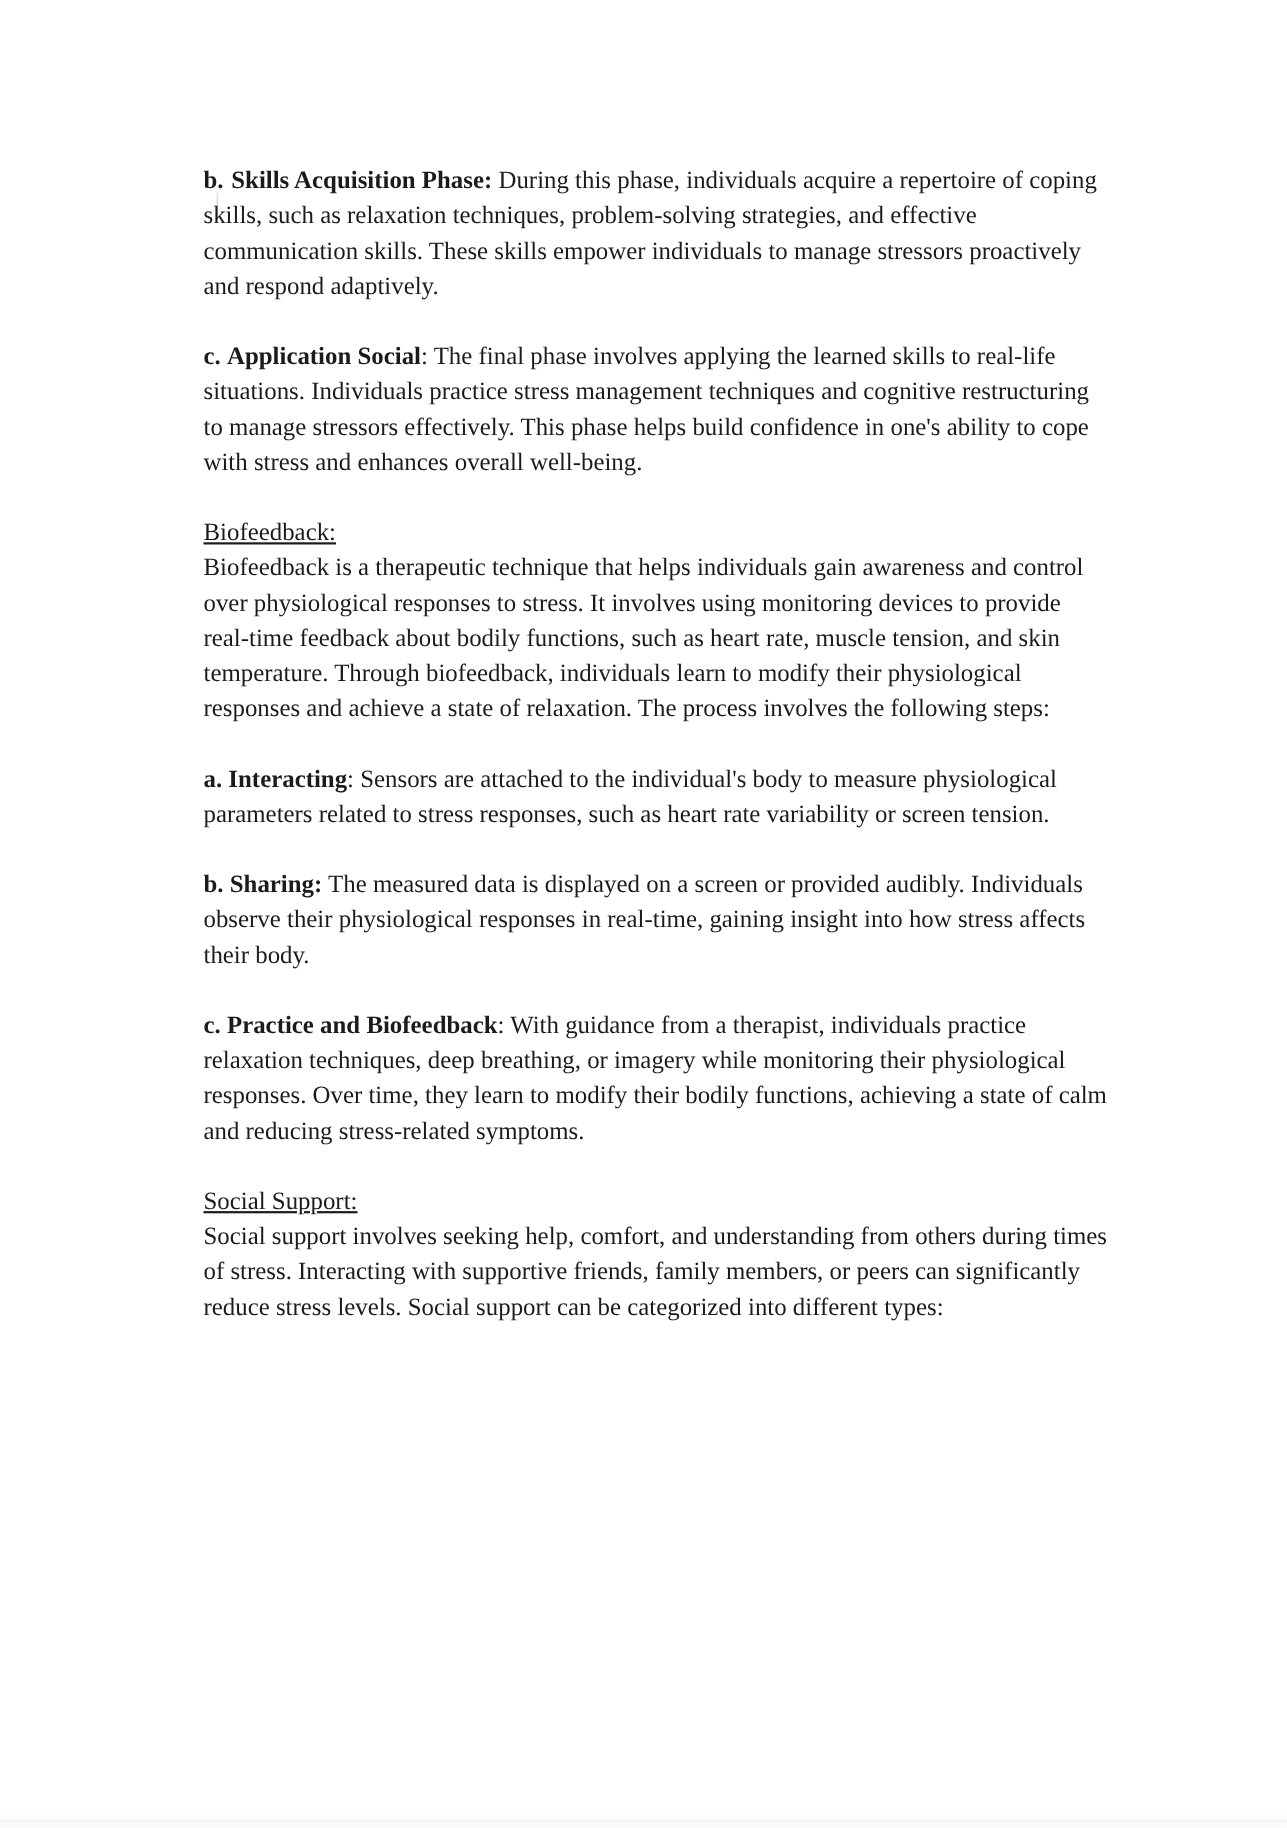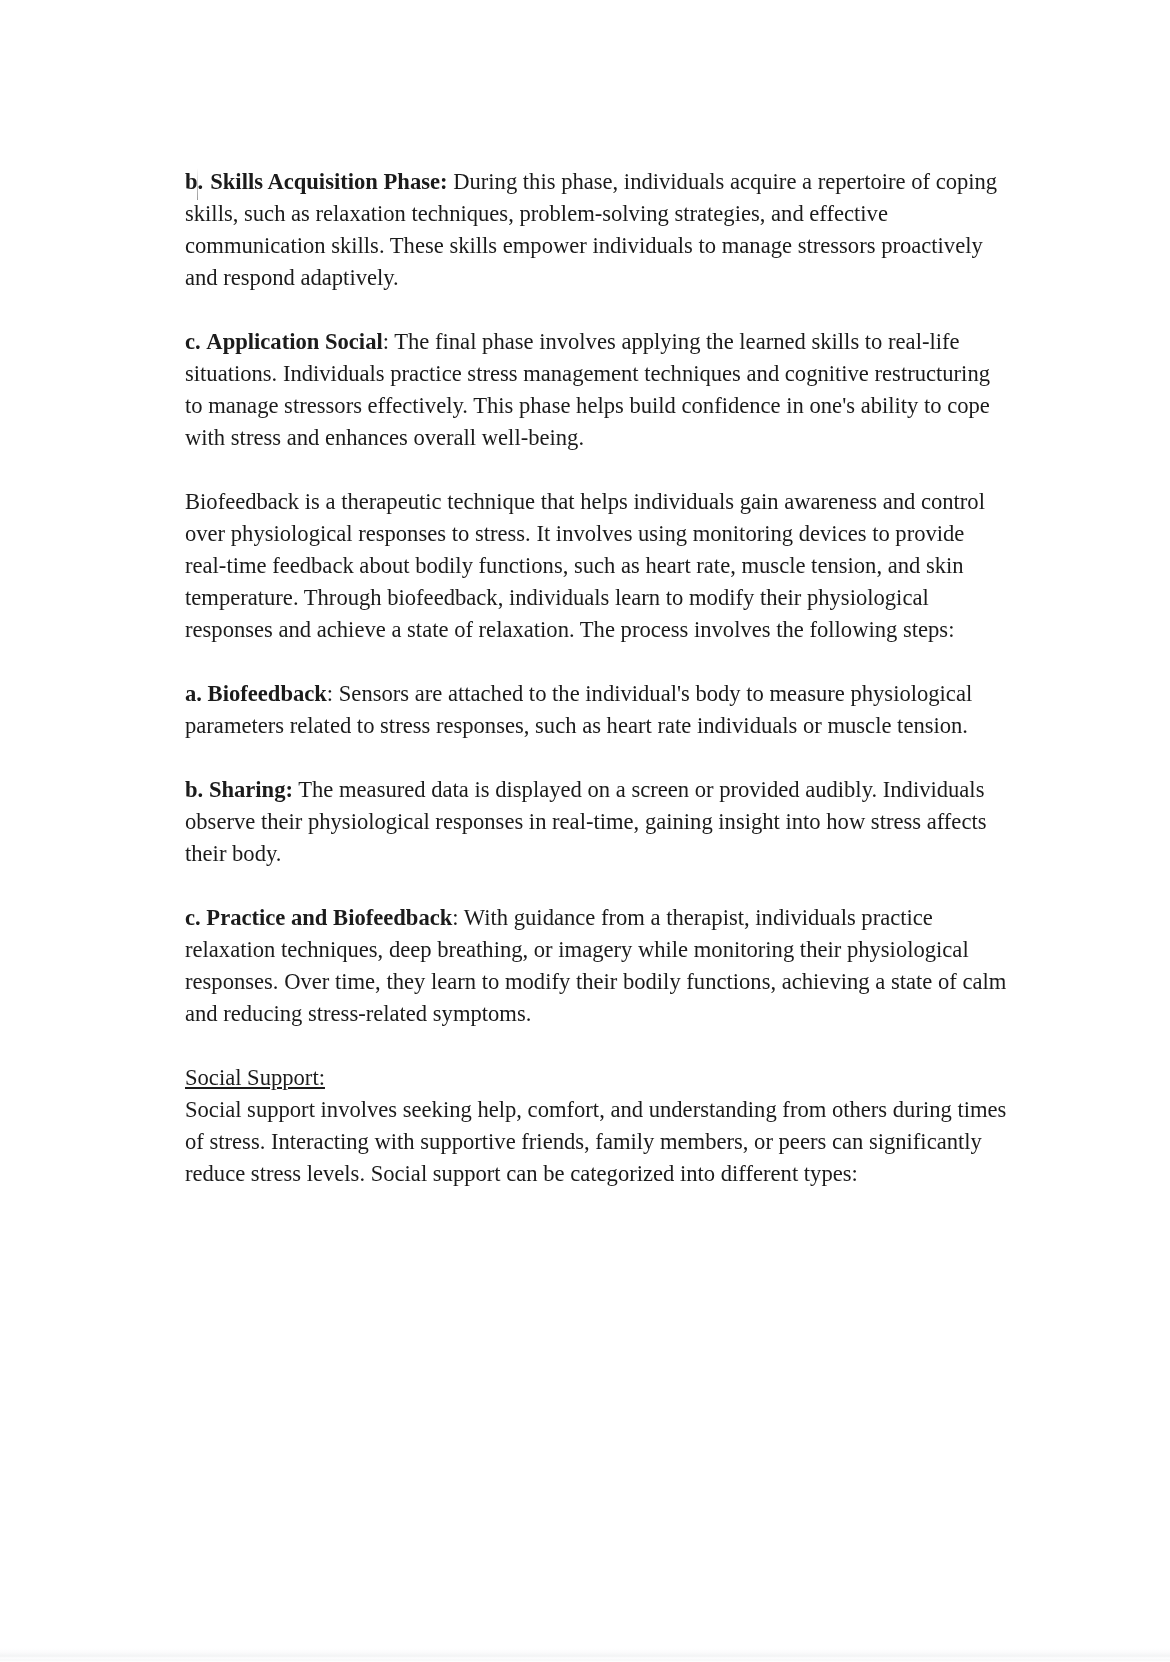--- a/index.html
+++ b/index.html
@@ -27,21 +27,21 @@
     position: absolute;
     left: 0;
     bottom: 0;
     width: 1170px;
     height: 14px;
     background: linear-gradient(to bottom, #ffffff 0%, #fbfbfc 30%, #f3f4f5 58%, #fdfdfe 72%, #f6f7f8 86%, #ffffff 100%);
   }
   .doc-body {
     position: absolute;
     left: 185px;
-    top: 166px;
+    top: 148px;
     width: 825px;
     font-family: "Liberation Serif", "DejaVu Serif", serif;
     font-size: 22.6px;
     line-height: 32px;
     color: #1b1b1b;
     text-align: left;
     -webkit-font-smoothing: antialiased;
   }
   p.para {
     margin: 0 0 32px 0;
@@ -72,27 +72,30 @@
   <div class="doc-body">
 
     <p class="para">
       <span class="b">b.</span><span class="lead-gap"></span><span class="b">Skills Acquisition Phase:</span><span> During this phase, individuals acquire a repertoire of coping skills, such as relaxation techniques, problem-solving strategies, and effective communication skills. These skills empower individuals to manage stressors proactively and respond adaptively.</span>
     </p>
 
     <p class="para">
       <span class="b">c.</span> <span class="b">Application Social</span><span>: The final phase involves applying the learned skills to real-life situations. Individuals practice stress management techniques and cognitive restructuring to manage stressors effectively. This phase helps build confidence in one's ability to cope with stress and enhances overall well-being.</span>
     </p>
 
+    <p class="para tight">
+      <span class="u-head">Biofeedback:</span>
+    </p>
 
     <p class="para">
       <span>Biofeedback is a therapeutic technique that helps individuals gain awareness and control over physiological responses to stress. It involves using monitoring devices to provide real-time feedback about bodily functions, such as heart rate, muscle tension, and skin temperature. Through biofeedback, individuals learn to modify their physiological responses and achieve a state of relaxation. The process involves the following steps:</span>
     </p>
 
     <p class="para">
-      <span class="b">a.</span> <span class="b">Biofeedback</span><span>: Sensors are attached to the individual's body to measure physiological parameters related to stress responses, such as heart rate individuals or muscle tension.</span>
+      <span class="b">a.</span> <span class="b">Interacting</span><span>: Sensors are attached to the individual's body to measure physiological parameters related to stress responses, such as heart rate variability or screen tension.</span>
     </p>
 
     <p class="para">
       <span class="b">b.</span> <span class="b">Sharing:</span><span> The measured data is displayed on a screen or provided audibly. Individuals observe their physiological responses in real-time, gaining insight into how stress affects their body.</span>
     </p>
 
     <p class="para">
       <span class="b">c.</span> <span class="b">Practice and Biofeedback</span><span>: With guidance from a therapist, individuals practice relaxation techniques, deep breathing, or imagery while monitoring their physiological responses. Over time, they learn to modify their bodily functions, achieving a state of calm and reducing stress-related symptoms.</span>
     </p>
 

